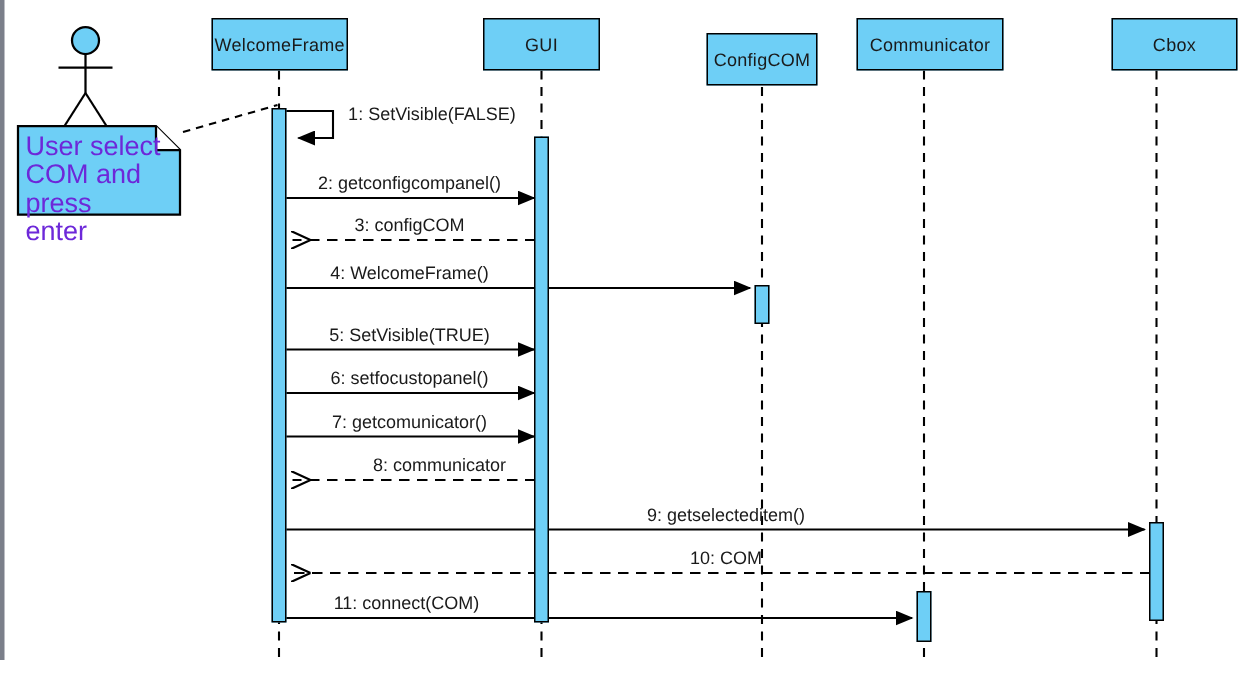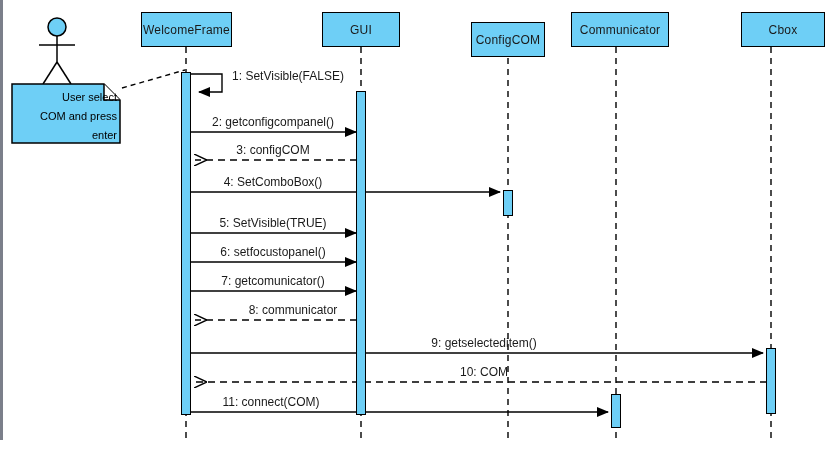--- a/index.html
+++ b/index.html
@@ -36,25 +36,24 @@
     justify-content: center;
   }
   .participant-label {
     font-size: 12px;
     color: #1a1a1a;
     letter-spacing: 0.2px;
     white-space: nowrap;
   }
   .note-text {
     position: absolute;
-    font-size: 11px;
-    color: #000000;
+    font-size: 18px;
+    color: #6d28d9;
     line-height: 19px;
     white-space: pre-line;
-    text-align: right;
   }
   .msg-label {
     position: absolute;
     font-size: 12px;
     color: #1a1a1a;
     white-space: nowrap;
     transform: translateX(-50%);
   }
   .activation {
     position: absolute;
@@ -158,21 +157,21 @@
   <div class="note-text" style="left:17px; top:88px; width:100px;">User select
 COM and press
 enter</div>
 
   <div class="msg-label" style="left:288px; top:69px;text-align:right;">1: SetVisible(FALSE)</div>
 
   <div class="msg-label" style="left:273px; top:115px;">2: getconfigcompanel()</div>
 
   <div class="msg-label" style="left:273px; top:143px;">3: configCOM</div>
 
-  <div class="msg-label" style="left:273px; top:175px;">4: SetComboBox()</div>
+  <div class="msg-label" style="left:273px; top:175px;">4: WelcomeFrame()</div>
 
   <div class="msg-label" style="left:273px; top:216px;">5: SetVisible(TRUE)</div>
 
   <div class="msg-label" style="left:273px; top:245px;text-align:right;">6: setfocustopanel()</div>
 
   <div class="msg-label" style="left:273px; top:274px;">7: getcomunicator()</div>
 
   <div class="msg-label" style="left:273px; top:303px;padding-left:40px;">8: communicator</div>
 
   <div class="msg-label" style="left:484px; top:336px;">9: getselecteditem()</div>

